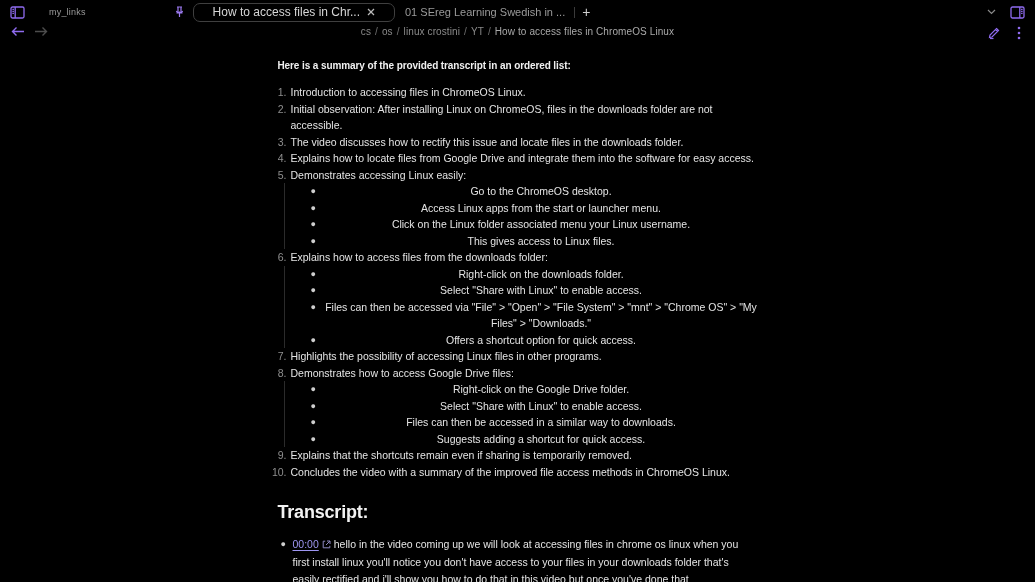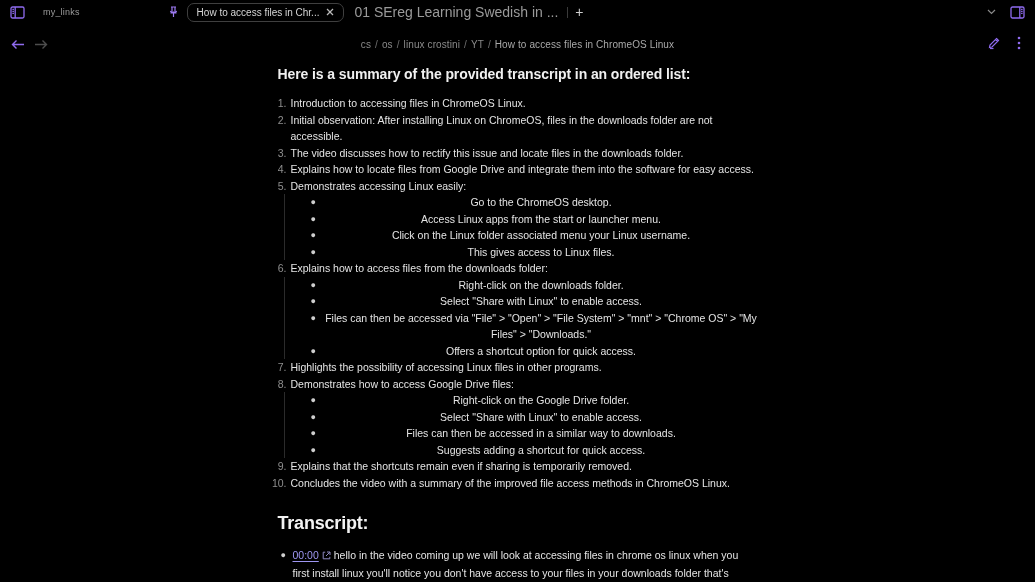--- a/index.html
+++ b/index.html
@@ -15,75 +15,75 @@
     height: 24px;
     display: flex;
     align-items: center;
     padding: 0 10px;
     position: relative;
   }
   .panel-icon { color: #8f6bef; display: flex; align-items: center; }
   .workspace-name {
     color: #9b9b9b;
     font-size: 9px;
-    margin-left: 18px;
+    margin-left: 24px;
     letter-spacing: .2px;
   }
   .pin-wrap { margin-left: 88px; color: #9d7bf2; display: flex; align-items: center; }
   .tab {
     display: flex;
     align-items: center;
     gap: 7px;
     height: 19px;
-    padding: 0 9px;
+    padding: 0 19px;
     border: 1px solid #3f3f3f;
     border-radius: 7px;
     margin-left: 8px;
     color: #d6d6d6;
-    font-size: 10px;
+    font-size: 12px;
     white-space: nowrap;
   }
   .tab-close { color: #b9b9b9; display: flex; align-items: center; cursor: pointer; }
   .tab-inactive {
     color: #9a9a9a;
-    font-size: 14px;
+    font-size: 11px;
     margin-left: 10px;
     white-space: nowrap;
   }
   .tab-sep { width: 1px; height: 11px; background: #3a3a3a; margin: 0 7px 0 9px; }
   .newtab-btn { color: #cfcfcf; font-size: 14px; line-height: 1; font-weight: 300; }
   .topbar-right { position: absolute; right: 10px; top: 0; height: 24px; display: flex; align-items: center; gap: 14px; }
   .chevron-down { color: #8a8a8a; display: flex; }
   .panel-right-icon { color: #8f6bef; display: flex; }
 
   
-  .navrow { height: 24px; position: relative; display: flex; align-items: flex-end; margin-top: 2px; }
+  .navrow { height: 24px; position: relative; display: flex; align-items: flex-start; margin-top: 2px; }
   .nav-arrows { position: absolute; left: 11px; display: flex; gap: 9px; align-items: center; }
   .arrow-back { color: #8f6bef; display: flex; }
   .arrow-fwd { color: #4d4d4d; display: flex; }
   .breadcrumb {
     margin: 0 auto;
     font-size: 10px;
     color: #8a8a8a;
     letter-spacing: .1px;
   }
   .breadcrumb .sep { color: #6e6e6e; padding: 0 4px; }
   .breadcrumb .crumb { color: #8a8a8a; cursor: pointer; }
   .breadcrumb .crumb-current { color: #a9a9a9; }
   .navrow-right { position: absolute; right: 14px; display: flex; align-items: center; gap: 16px; }
   .edit-icon, .kebab-icon { color: #8f6bef; display: flex; cursor: pointer; }
 
   
   .content { width: 480px; margin: 0 auto; }
   .page-heading {
-    font-size: 14px;
+    font-size: 10px;
     font-weight: bold;
     color: #f0f0f0;
     letter-spacing: -0.1px;
-    margin-top: 16px;
+    margin-top: 10px;
   }
   .olist { margin-top: 13px; font-size: 10.5px; line-height: 16.5px; color: #e4e4e4; }
   .oli { display: flex; align-items: flex-start; }
   .oli-num {
     flex-shrink: 0;
     width: 24px;
     margin-left: -11px;
     padding-right: 4px;
     text-align: right;
     color: #8f8f8f;

